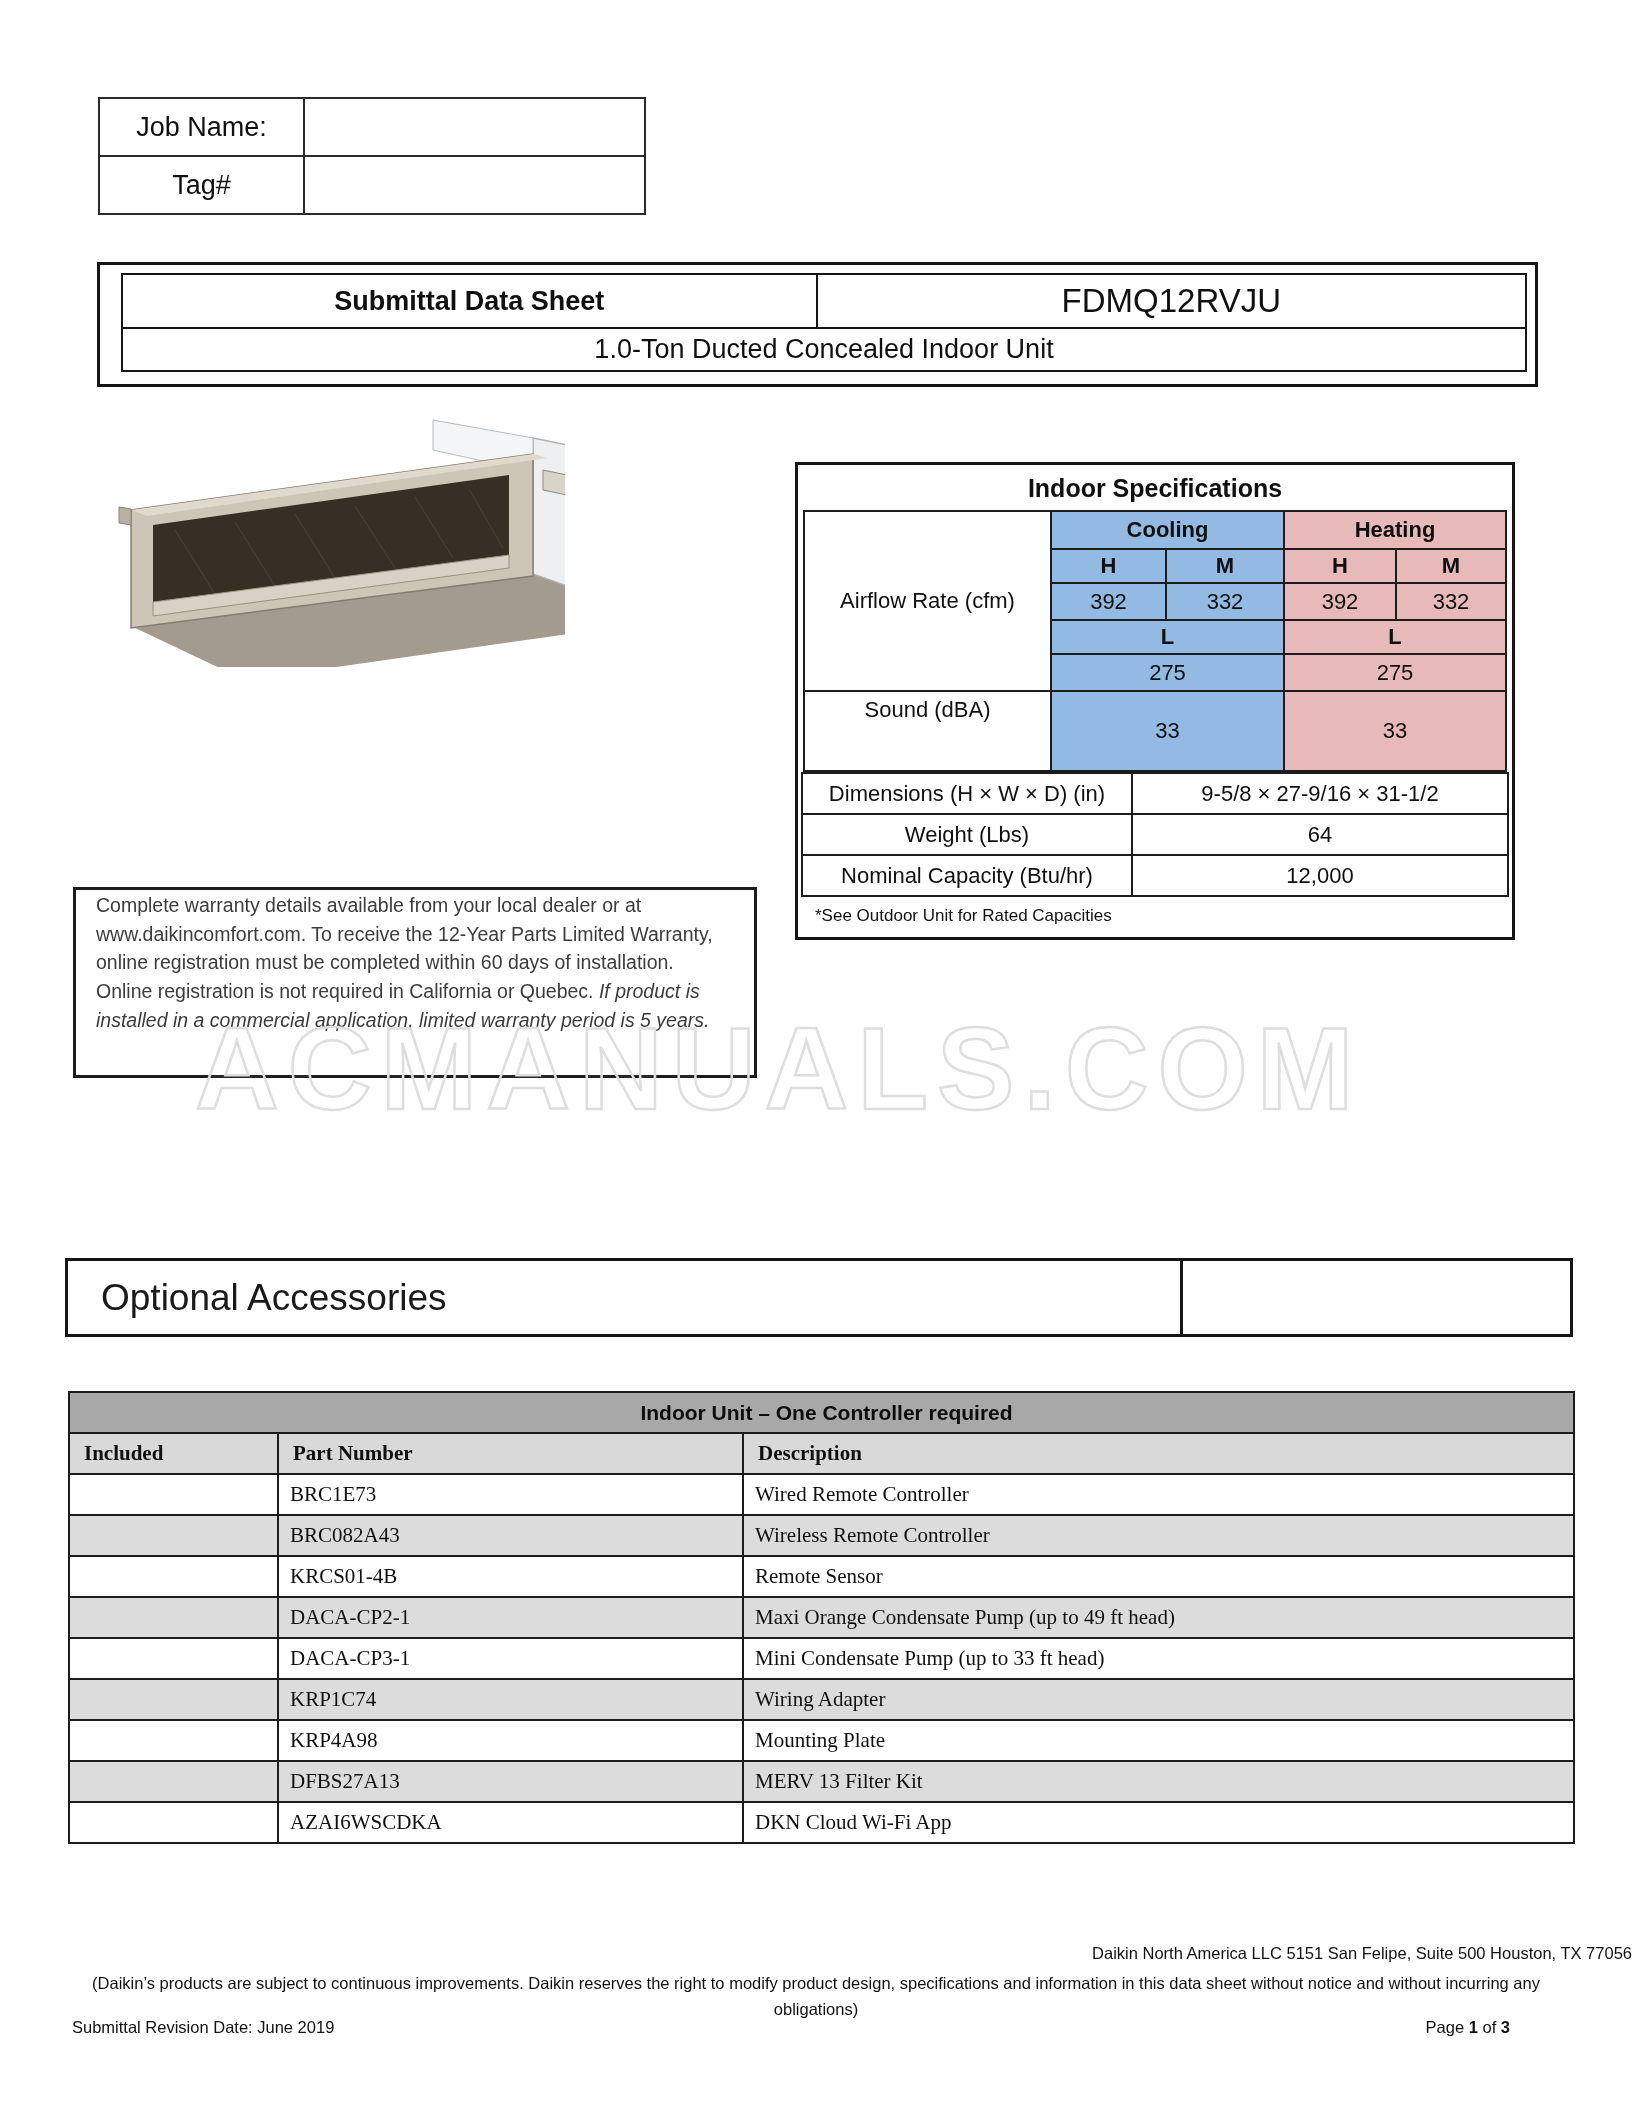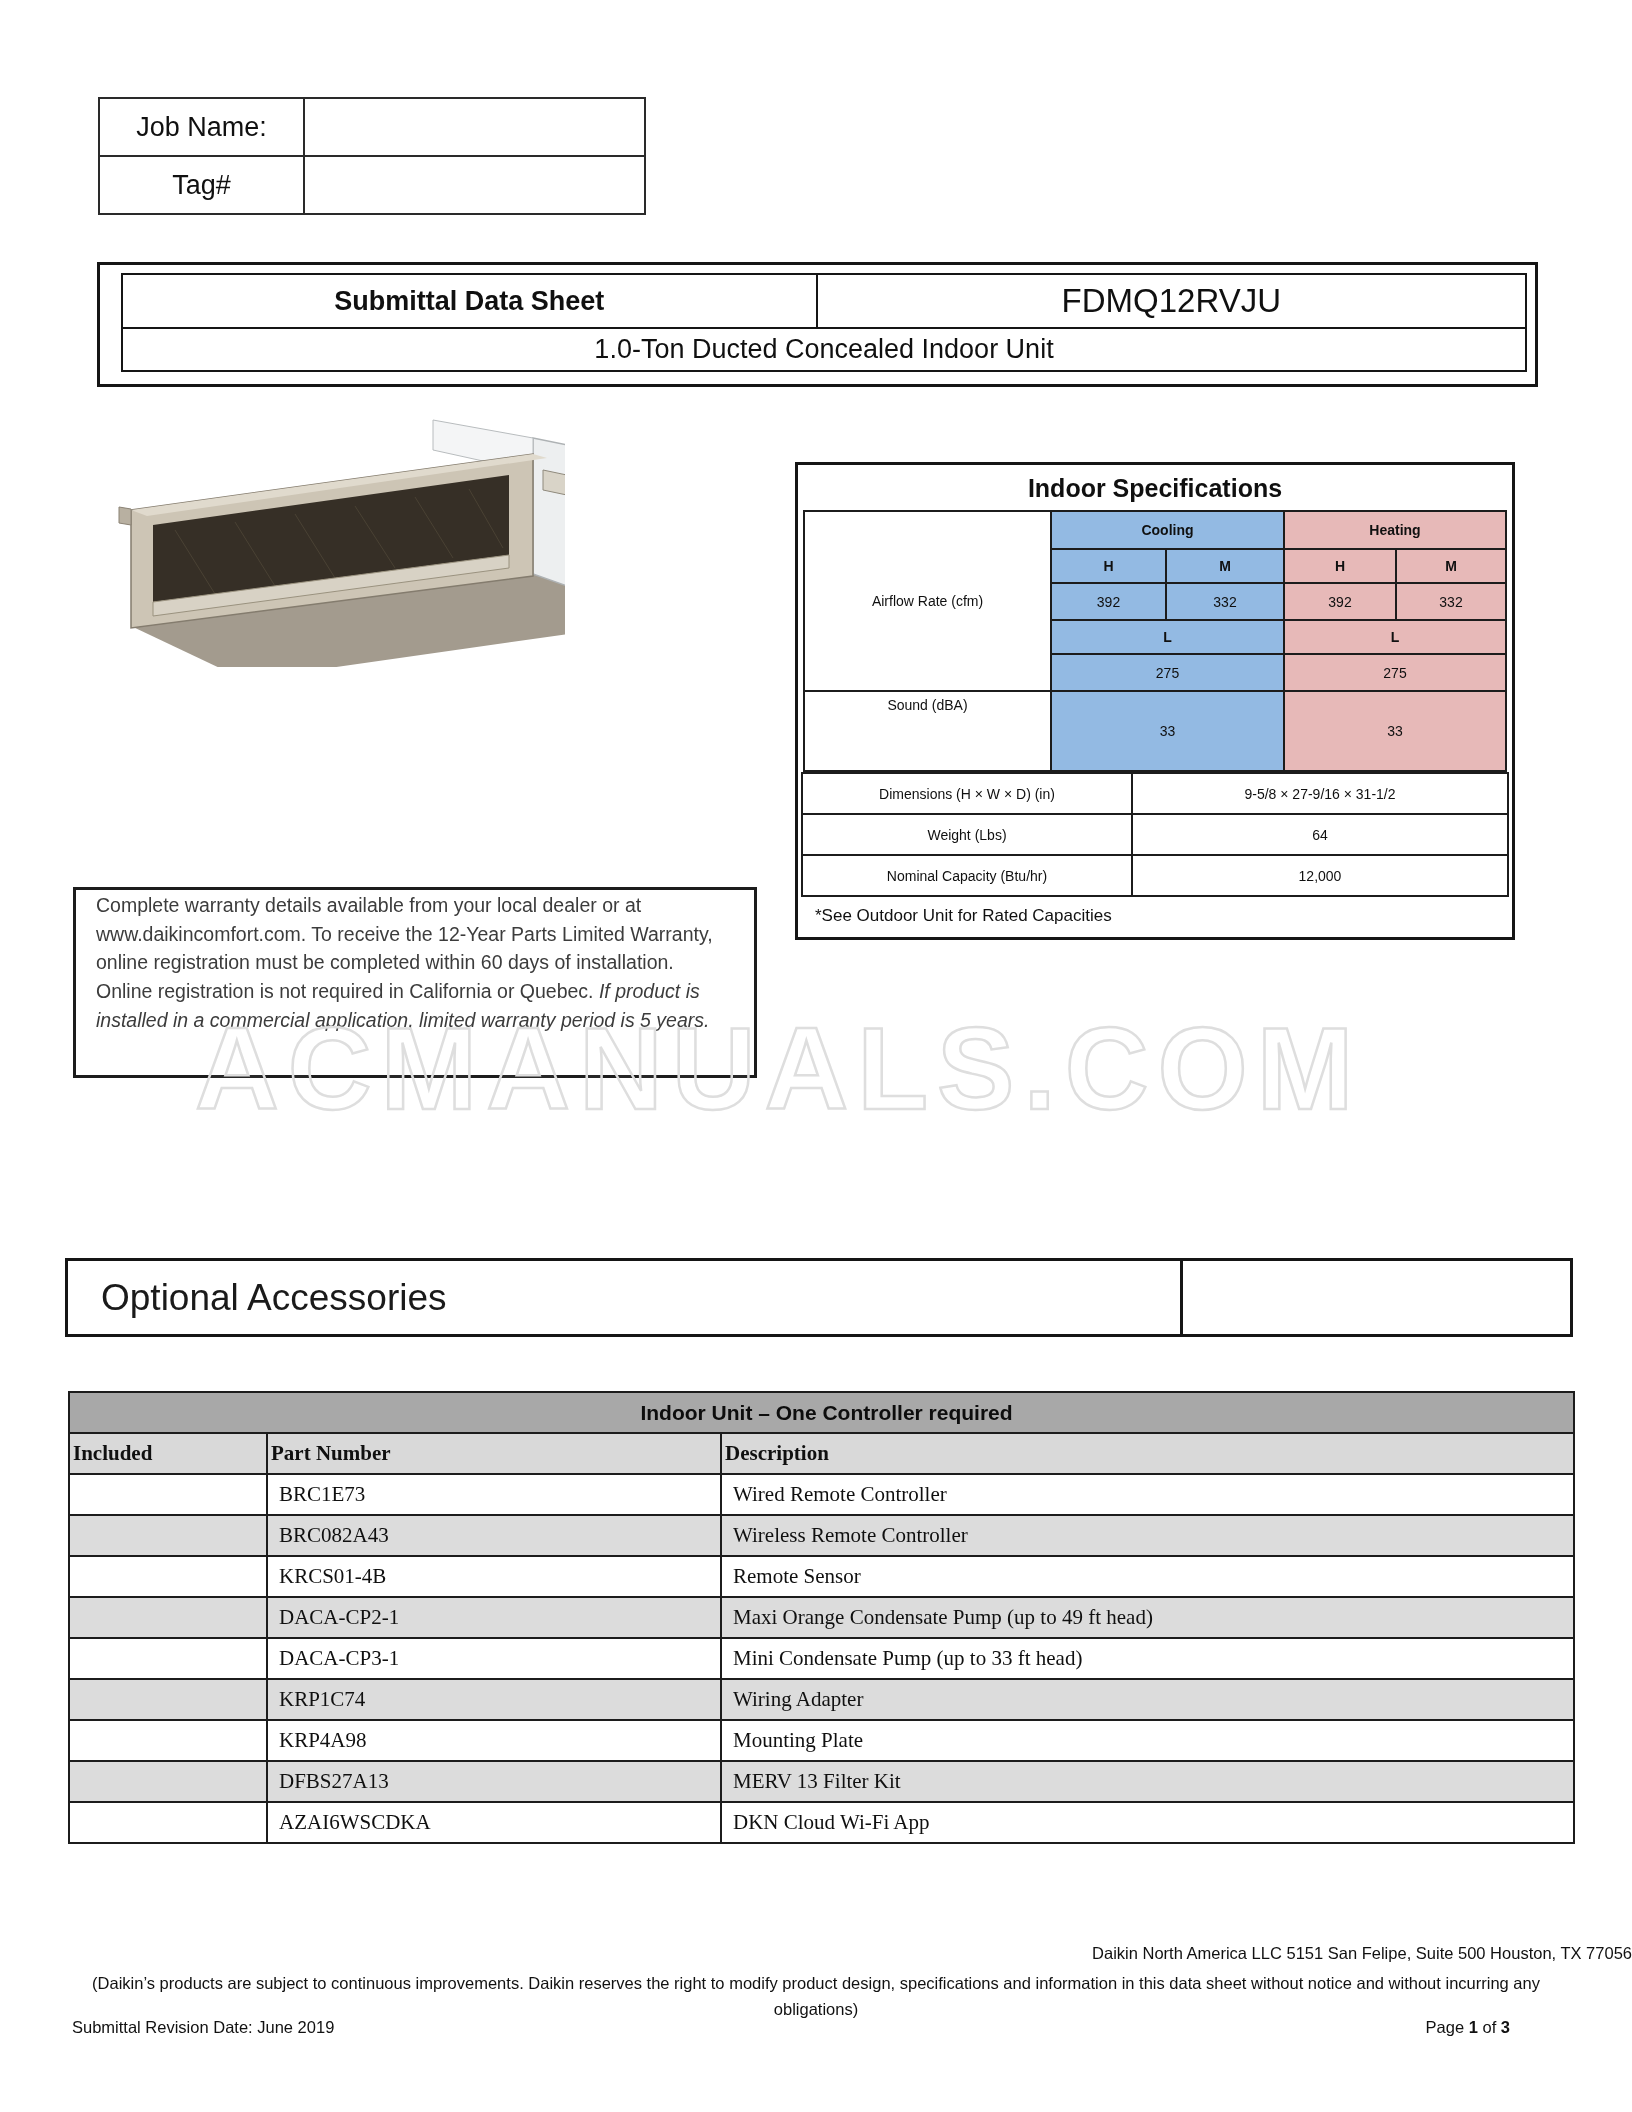--- a/index.html
+++ b/index.html
@@ -23,21 +23,21 @@
   .title-row2{height:41px;display:flex;align-items:center;justify-content:center;font-size:27px;}
 
   
   .product{position:absolute;left:95px;top:412px;width:470px;height:255px;}
 
   
   .specs-box{position:absolute;left:795px;top:462px;width:720px;height:478px;
              border:3px solid #151515;box-sizing:border-box;}
   .specs-title{text-align:center;font-weight:bold;font-size:25px;margin:9px 0 7px 0;}
   table.grid{border-collapse:collapse;margin:0 auto;}
-  table.grid td{border:2px solid #1c1c1c;text-align:center;font-size:14px;padding:0;}
+  table.grid td{border:2px solid #1c1c1c;text-align:center;font-size:22px;padding:0;}
   .spec1 .c0{width:245px;} .spec1 .c1{width:113px;} .spec1 .c2{width:116px;}
   .spec1 .c3{width:110px;} .spec1 .c4{width:108px;}
   .spec1 .r-main{height:38px;} .r-sub{height:34px;} .r-val{height:37px;}
   .cool{background:var(--cooling,#93BAE3);} .heat{background:var(--heating,#E7B9B8);}
   .bold{font-weight:bold;}
   .sound-row{height:80px;}
   .sound-lbl{vertical-align:top;padding-top:5px !important;}
   .spec2 .c0{width:328px;} .spec2 .c1{width:374px;}
   .spec2 td{height:39px;}
   .specs-foot{font-size:17px;margin:9px 0 0 17px;}
@@ -65,21 +65,21 @@
   .optacc-left{flex:1;display:flex;align-items:center;padding-left:33px;font-size:37px;color:#1a1a1a;}
   .optacc-right{width:387px;border-left:3px solid #151515;}
 
   
   .acc-table{position:absolute;left:68px;top:1391px;width:1507px;border-collapse:collapse;
              font-family:"Liberation Serif",serif;}
   .acc-table td,.acc-table th{border:2px solid #1c1c1c;}
   .acc-band{background:var(--band,#A8A8A8);font-family:"Liberation Sans",sans-serif;
             font-weight:bold;font-size:23px;text-align:center;height:37px;color:#0d0d0d;}
   .acc-cols th{background:var(--col-header,#D9D9D9);font-size:21px;text-align:left;height:37px;
-               padding-left:3px;font-weight:bold;}
+               padding-left:14px;font-weight:bold;}
   .acc-table td{height:37px;font-size:21px;padding-left:11px;}
   .acc-table .alt{background:var(--row-alt,#DCDCDC);}
   .col-incl{width:192px;} .col-part{width:448px;}
 
   
   .footer-center{position:absolute;left:0;right:0;top:1944px;text-align:center;font-size:16.5px;color:#111;}
   .footer-addr{margin-bottom:7px;text-align:right;}
   .footer-disc{width:1520px;margin:0 auto;line-height:1.6;}
   .footer-row{position:absolute;left:72px;right:122px;top:2018px;display:flex;
               justify-content:space-between;font-size:16.5px;color:#111;}

